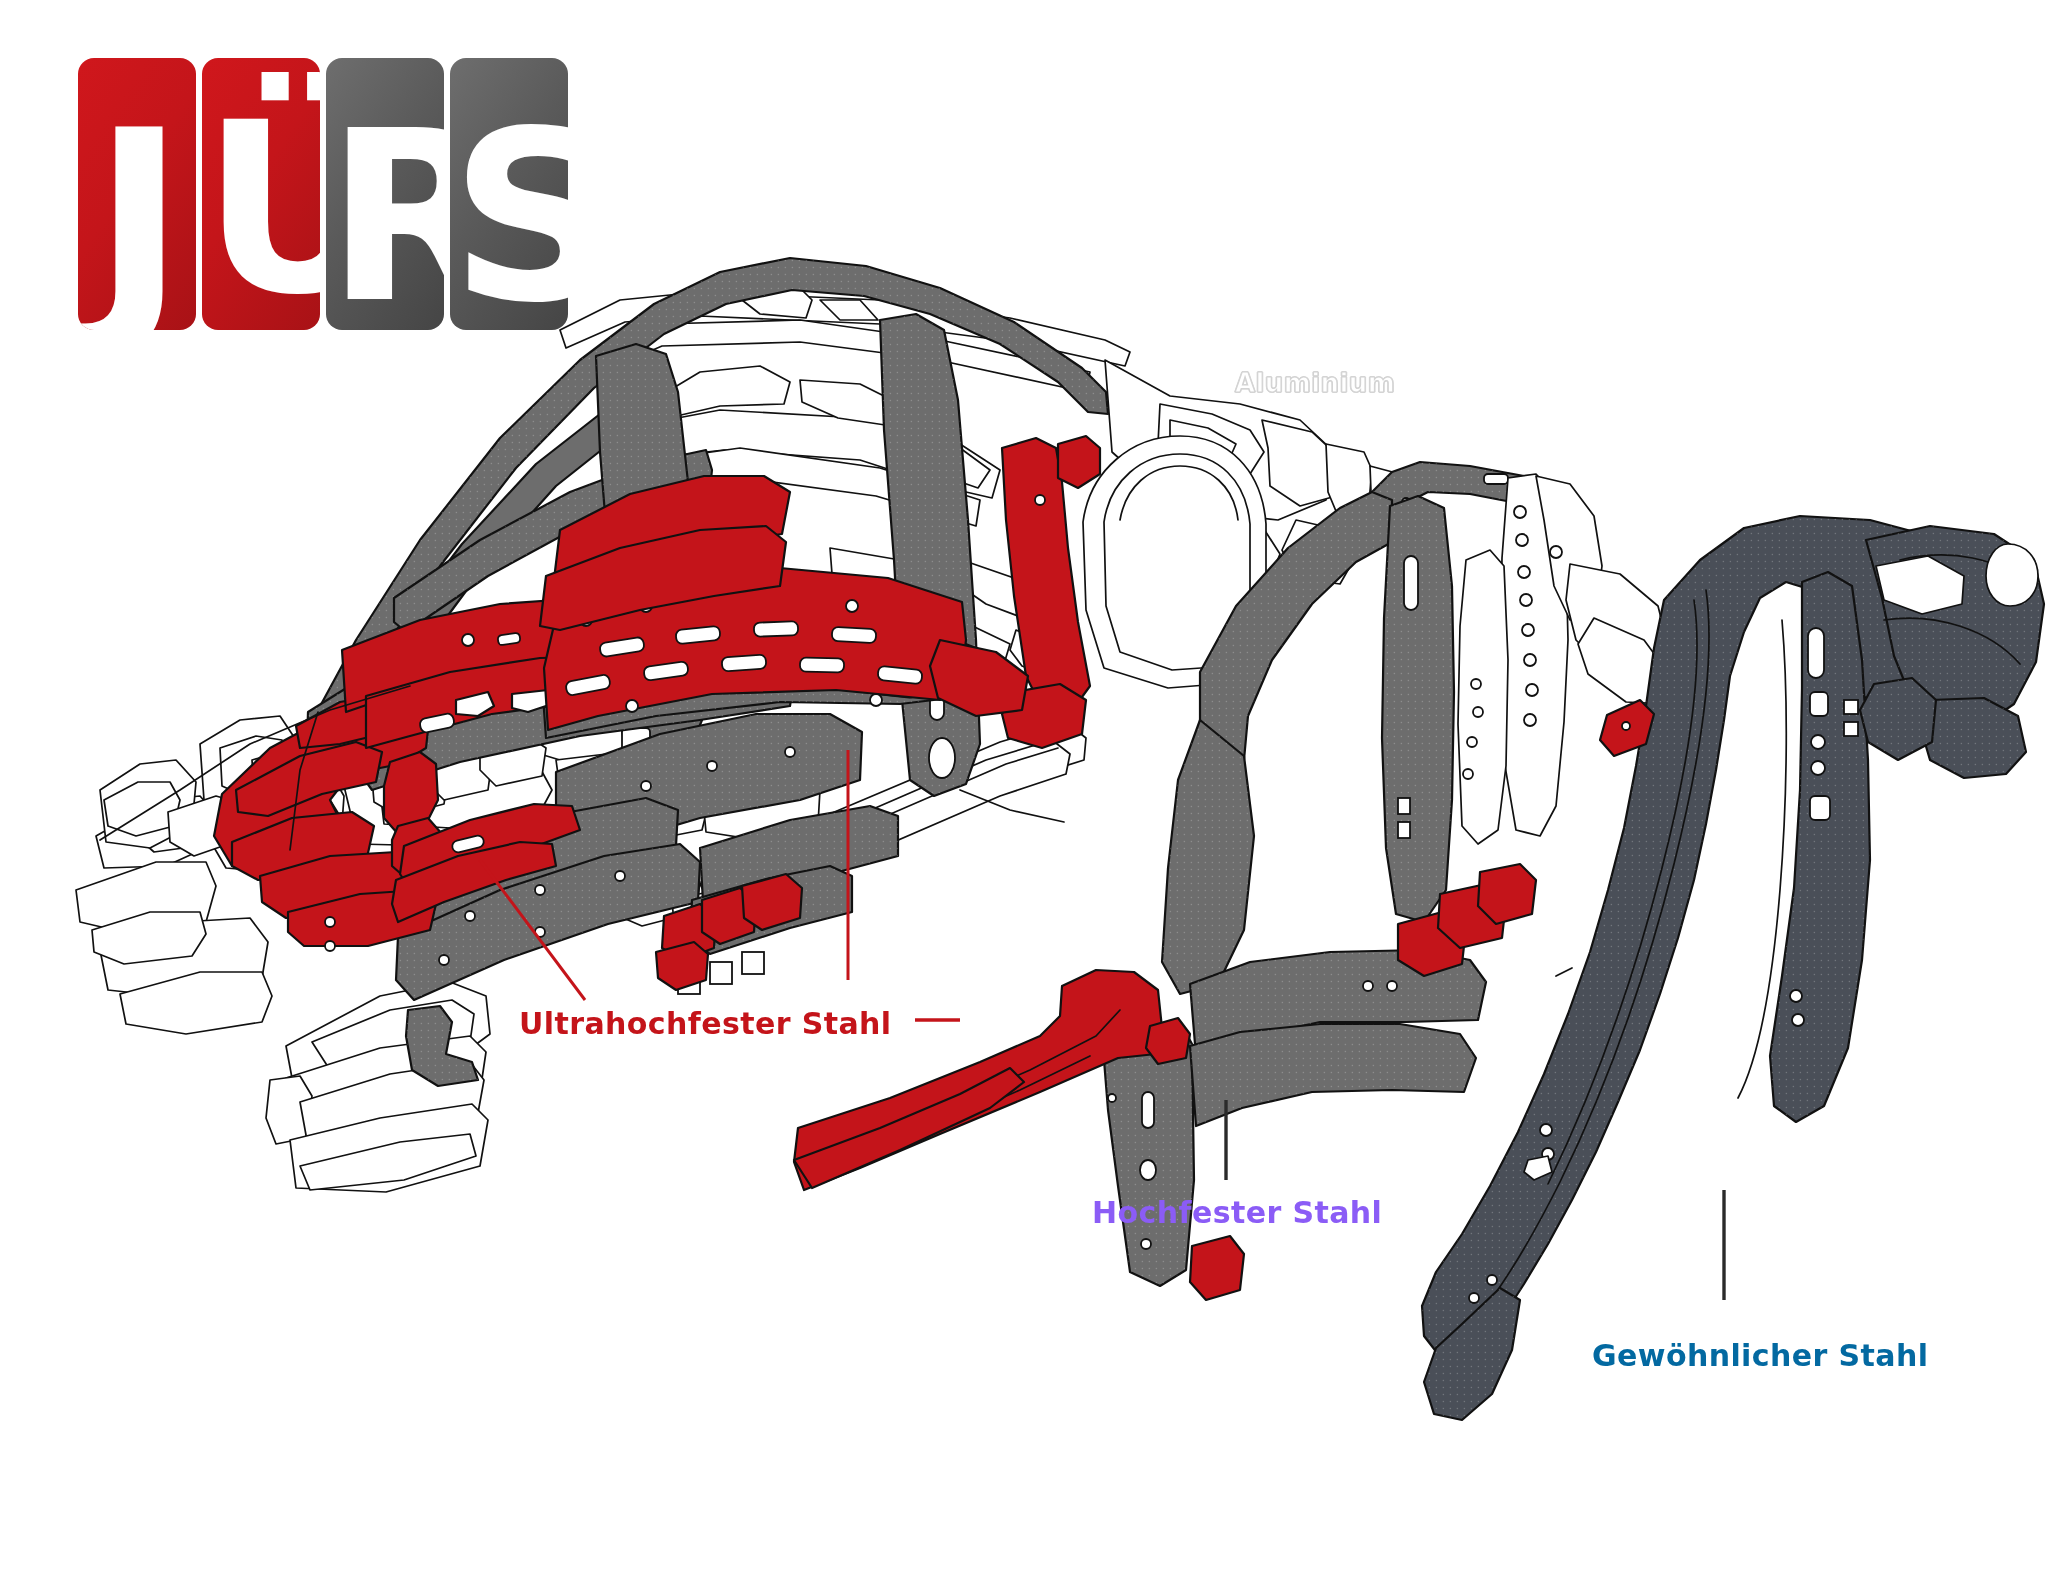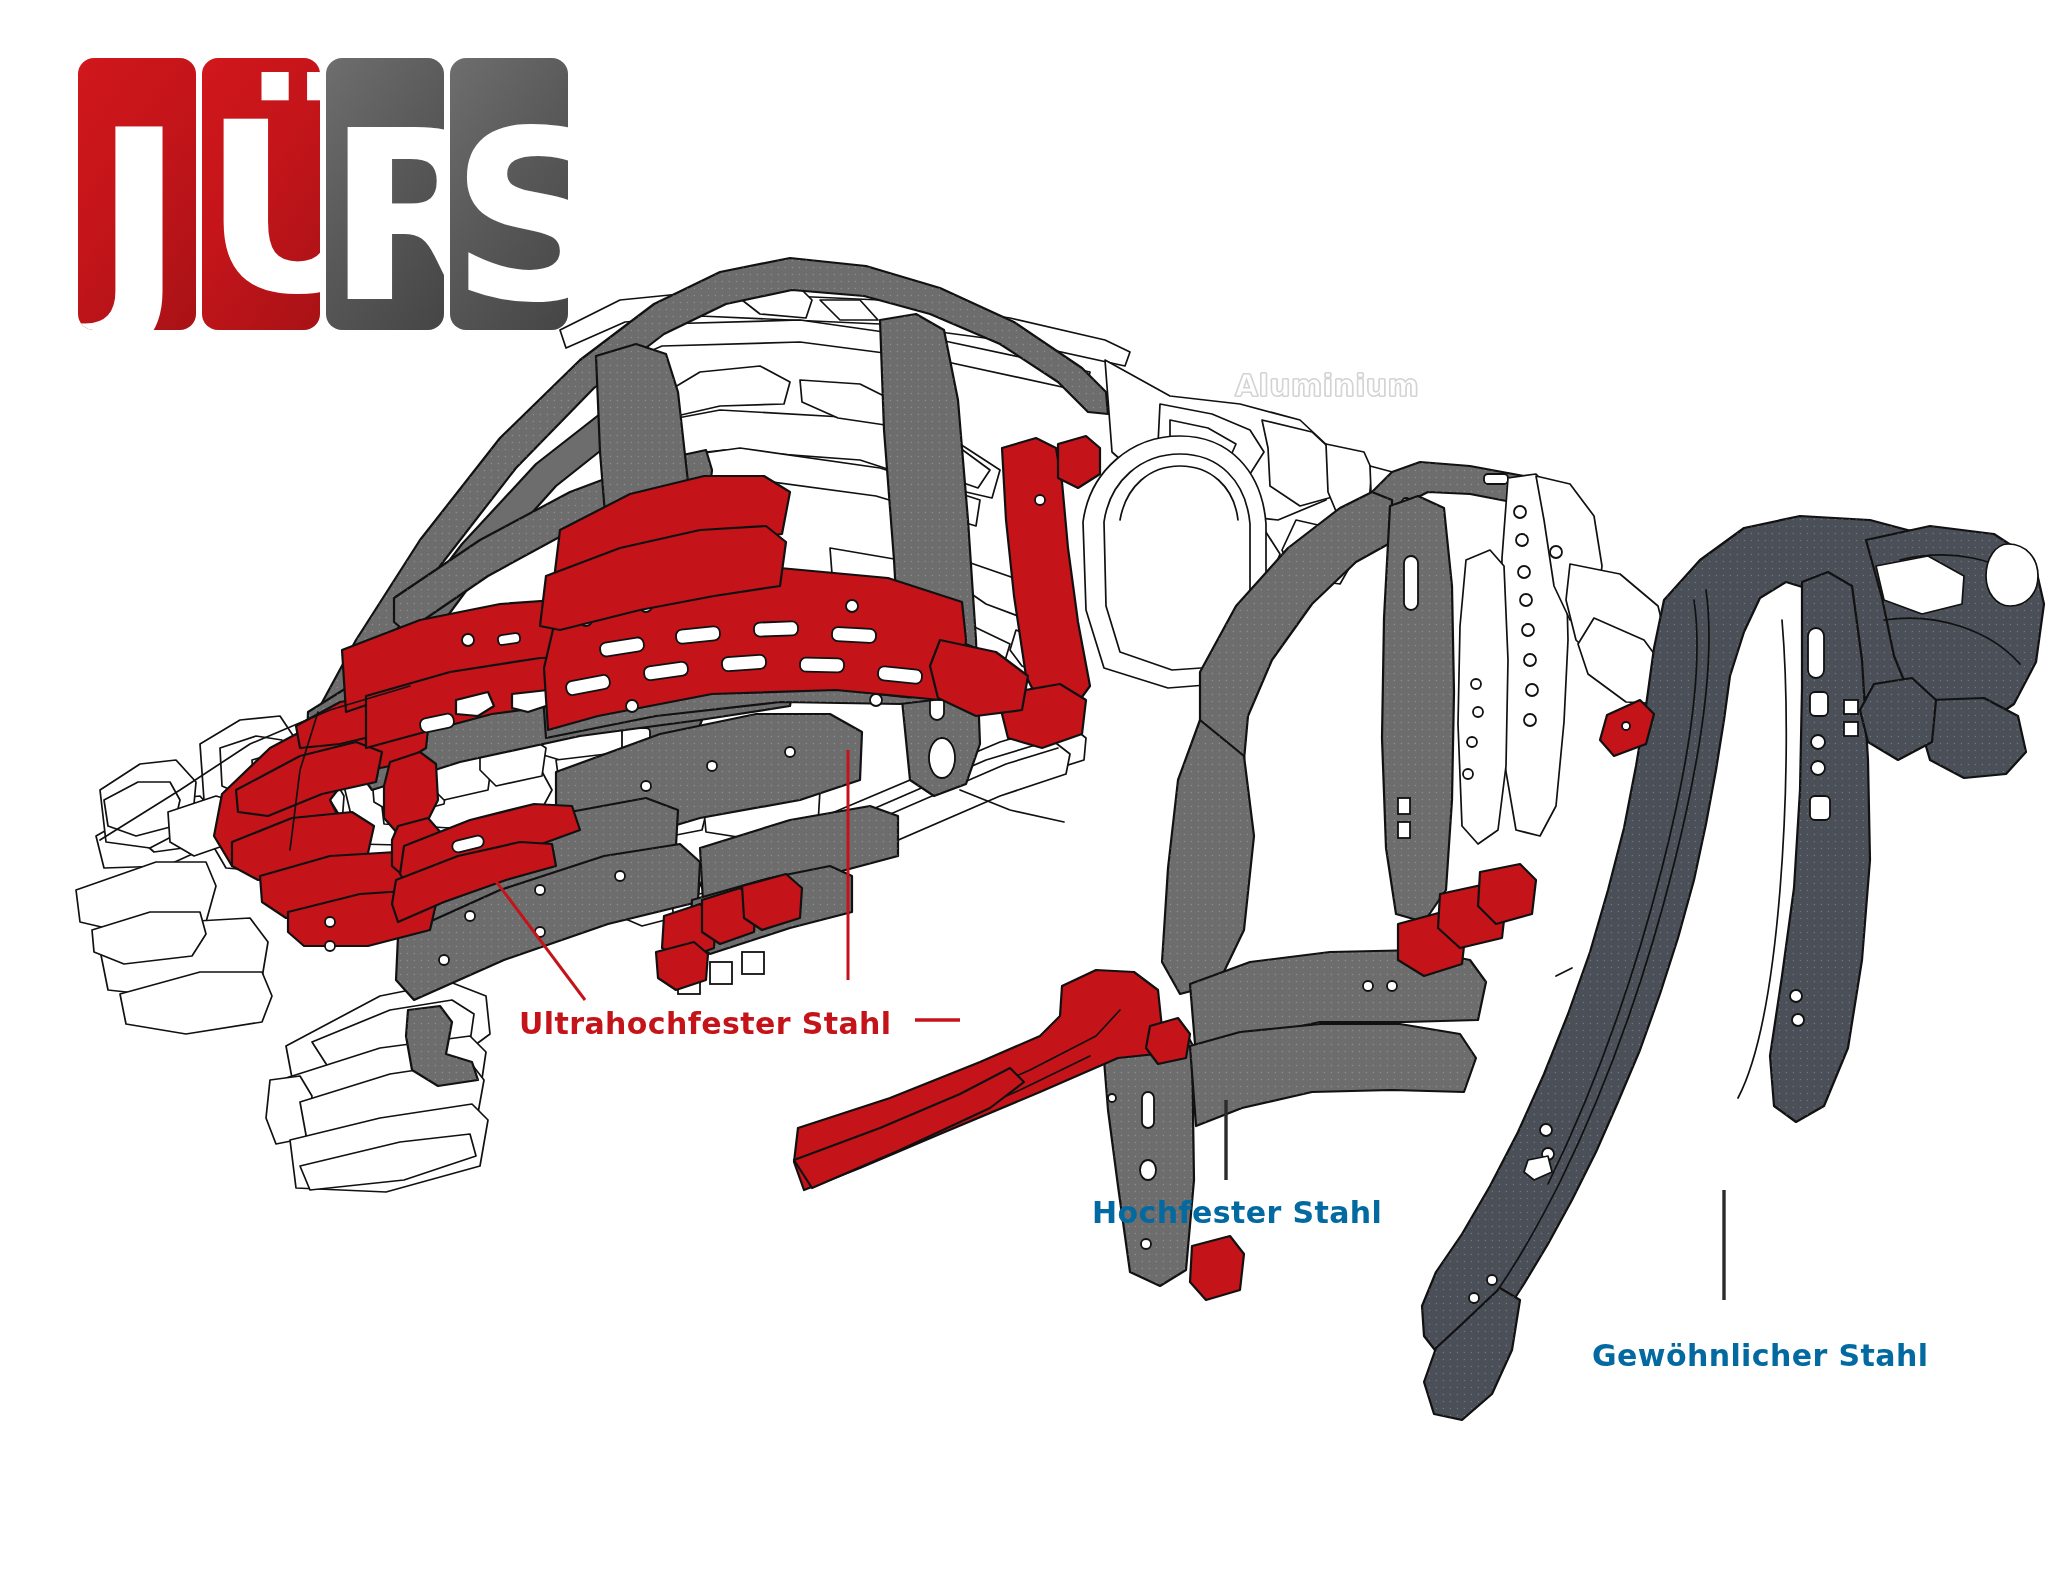--- a/index.html
+++ b/index.html
@@ -66,32 +66,32 @@
     left: 519px;
     top: 1006px;
     font-size: 30px;
     color: #c4141a;
     text-align: right;
   }
   #label-hss {
     left: 1092px;
     top: 1195px;
     font-size: 30px;
-    color: #0369a1;
+    color: #8b5cf6;
   }
   #label-ms {
     left: 1592px;
     top: 1338px;
     font-size: 30px;
     color: #0369a1;
   }
   #label-alu {
     left: 1235px;
     top: 368px;
-    font-size: 30px;
+    font-size: 26px;
     color: #ffffff;
     -webkit-text-stroke: 1.2px #d3d3d3;
     text-shadow:
       -1px 0 #d5d5d5, 1px 0 #d5d5d5, 0 -1px #d5d5d5, 0 1px #d5d5d5;
   }
 
   #art { position: absolute; left: 0; top: 0; }
 </style>
 </head>
 <body>

